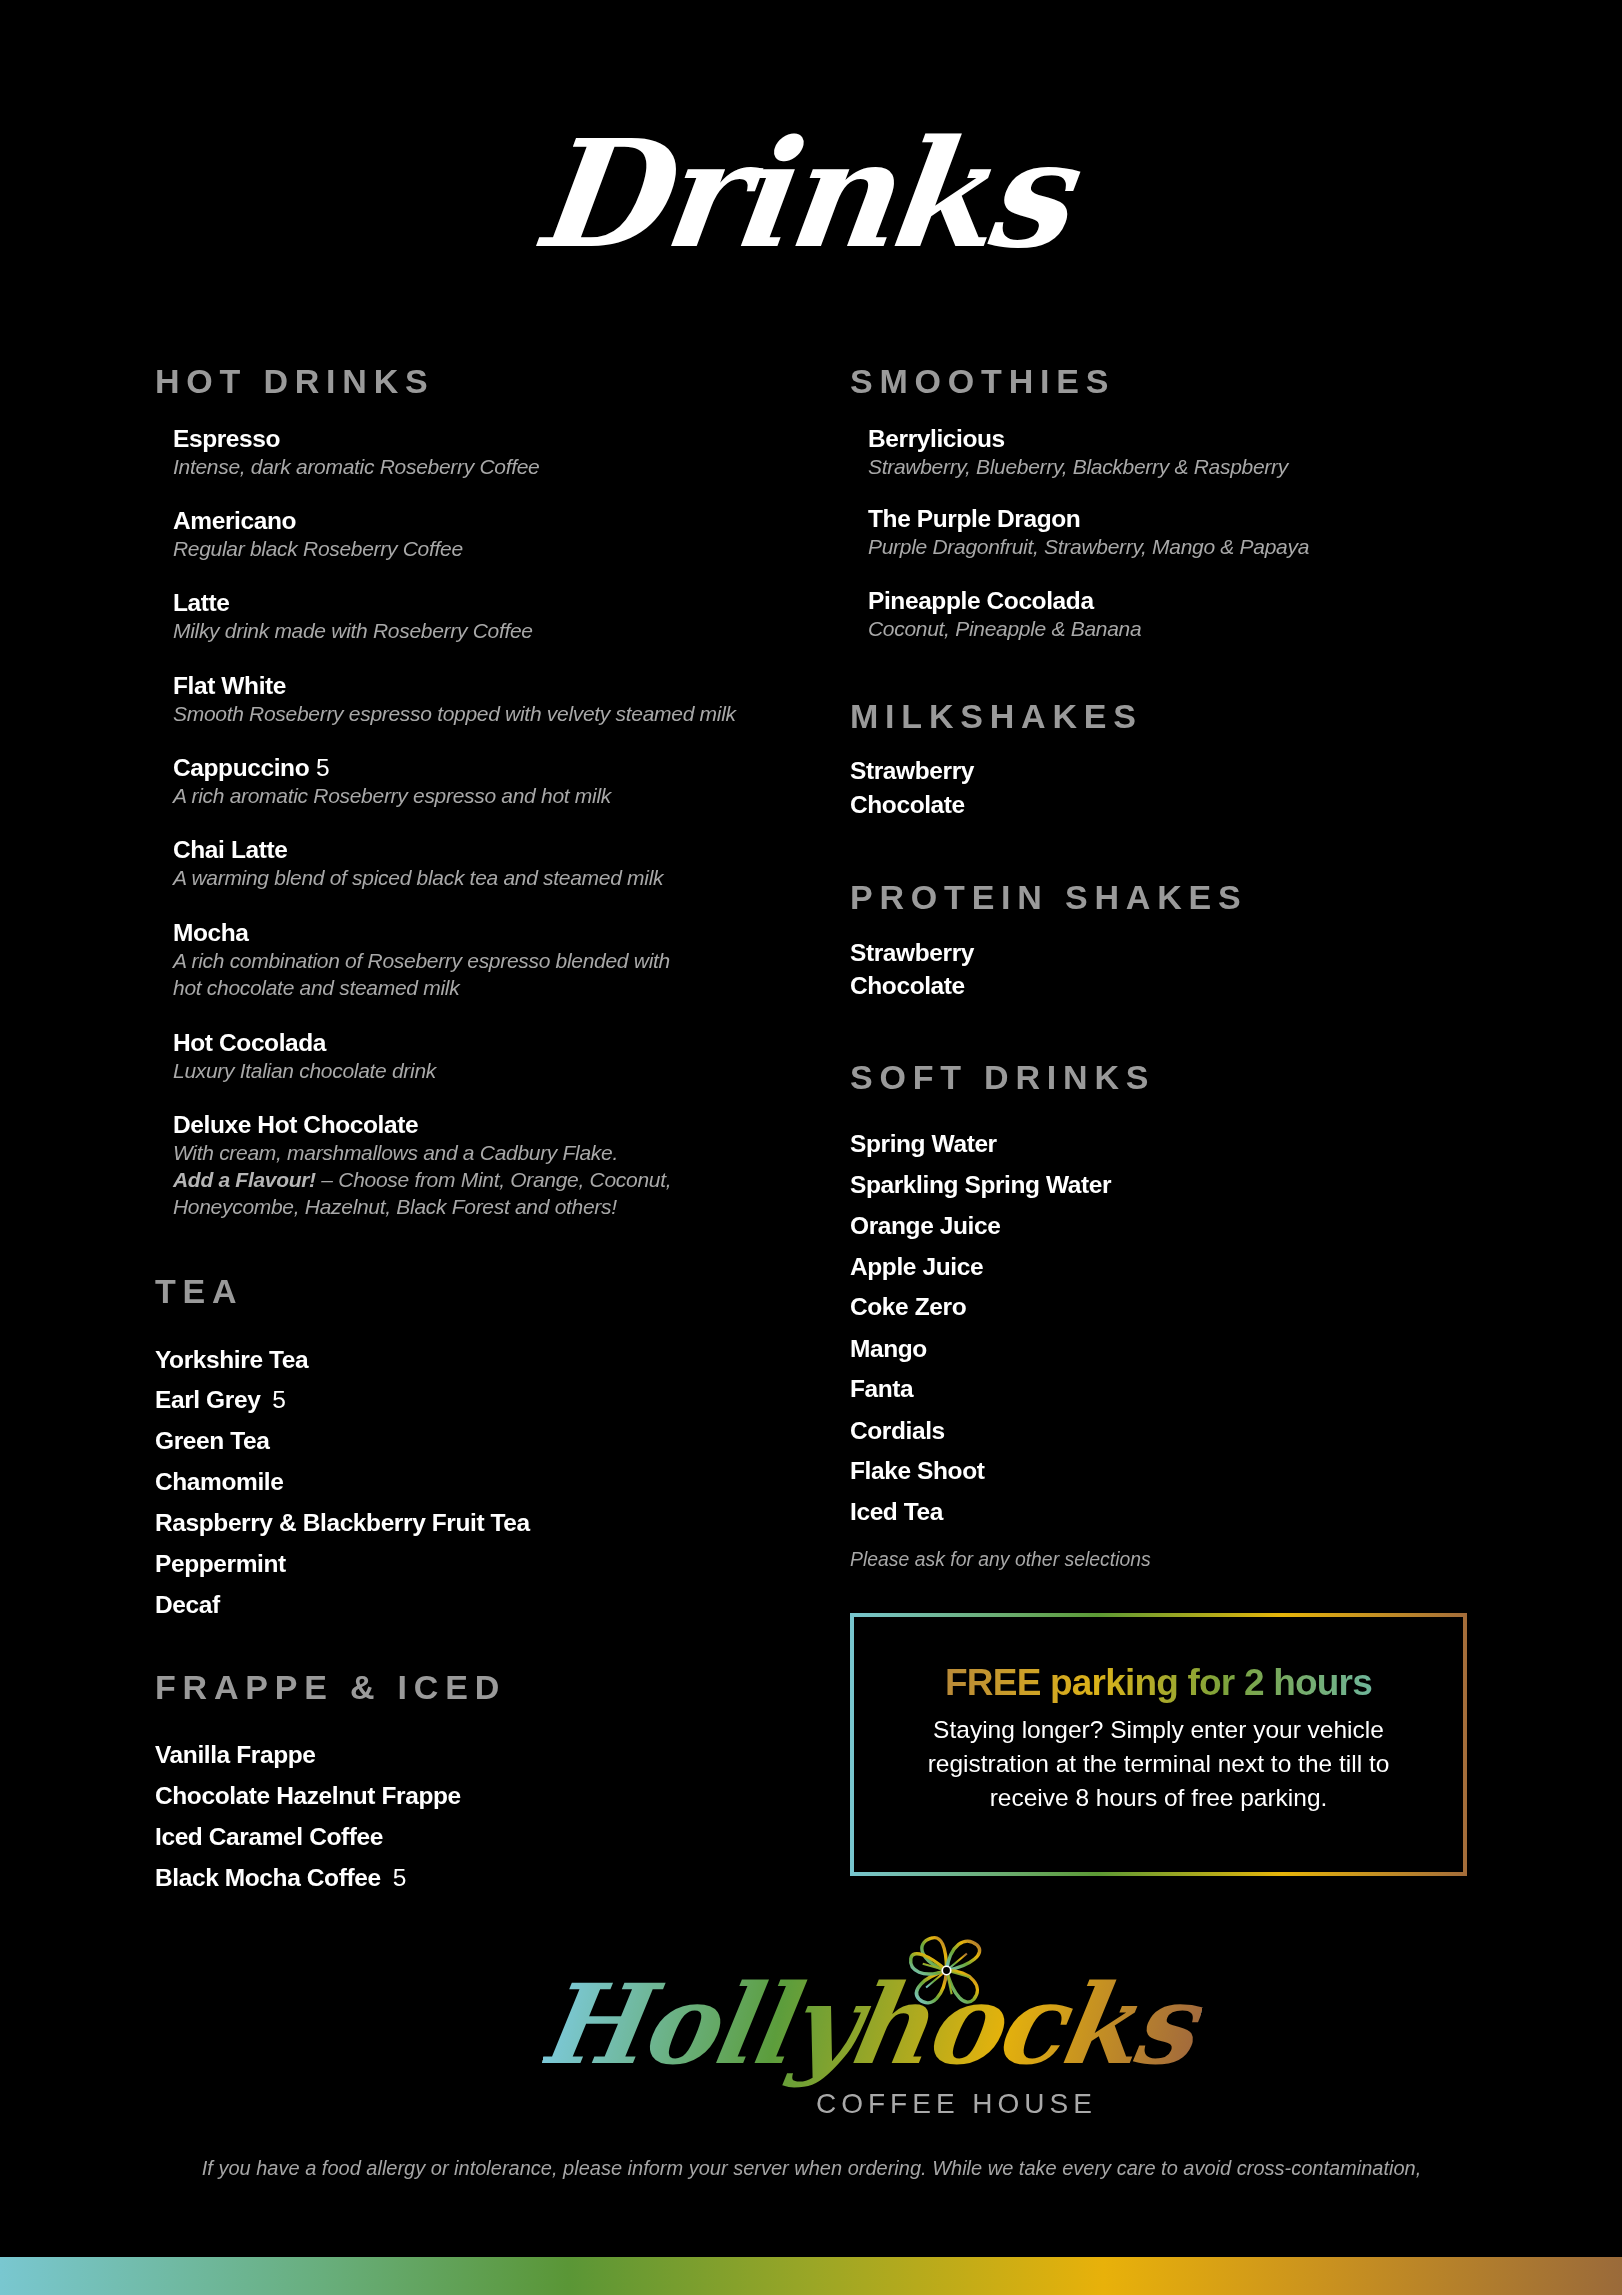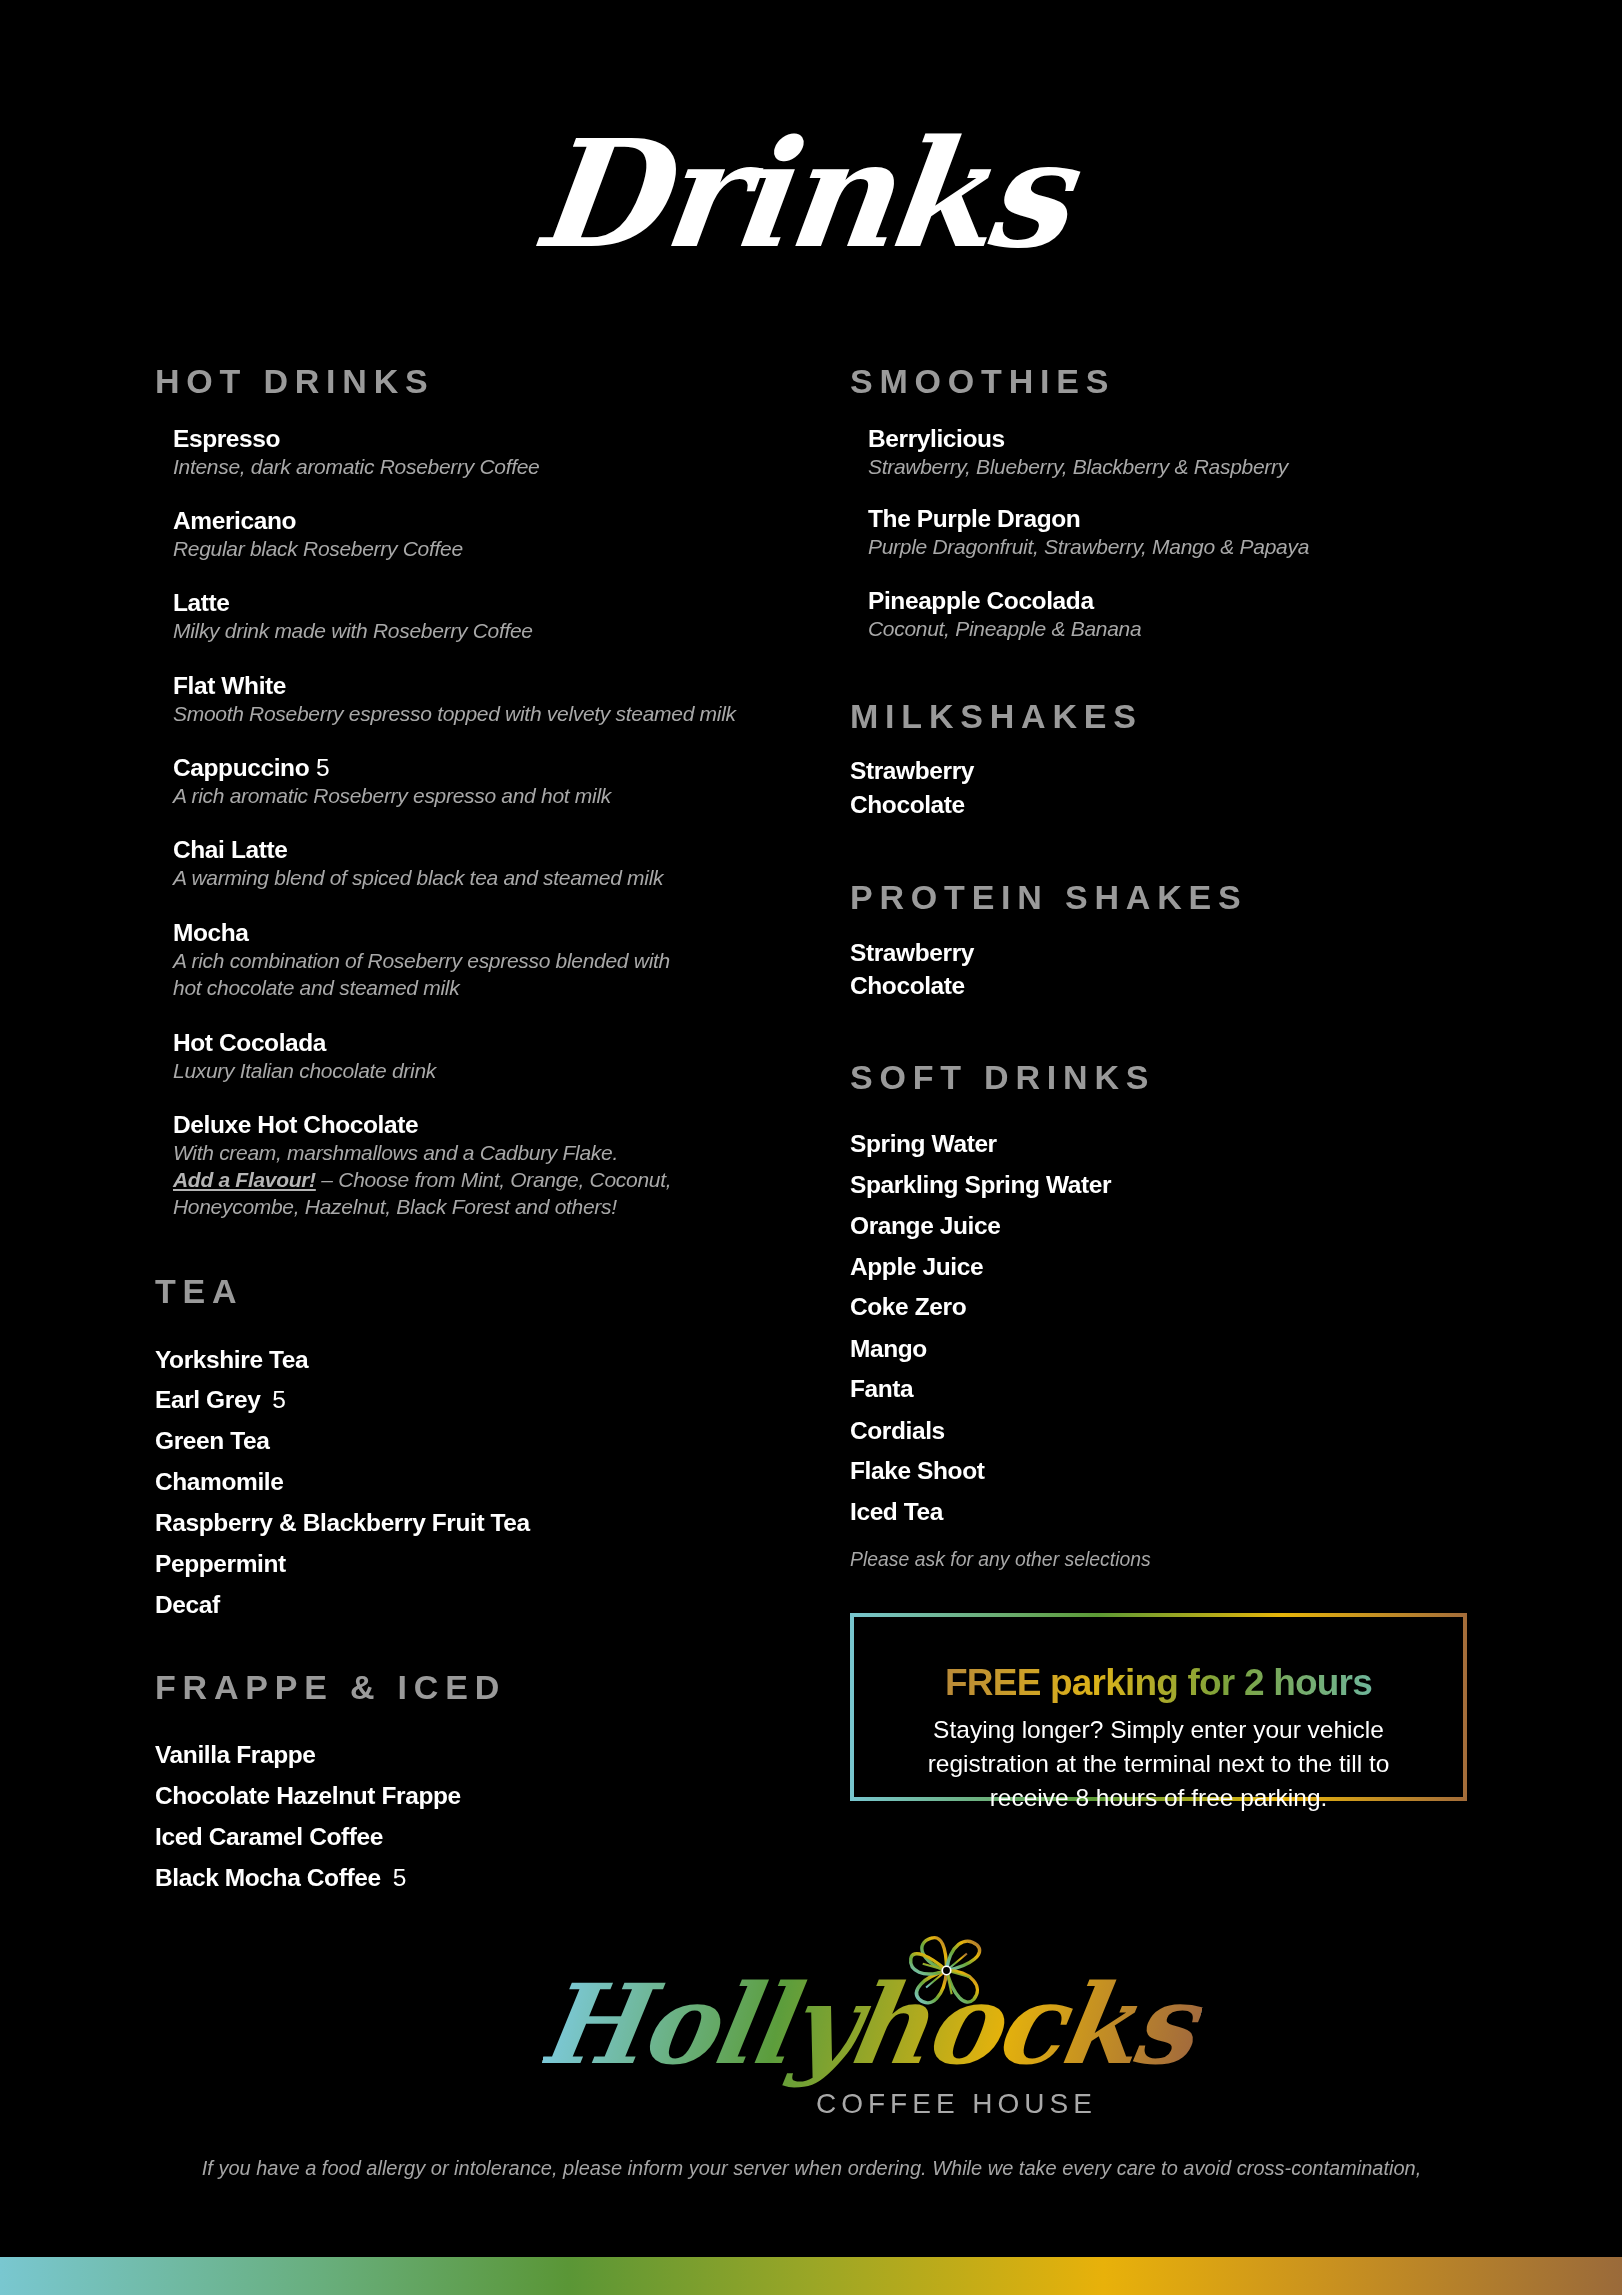--- a/index.html
+++ b/index.html
@@ -17,25 +17,25 @@
   .col-left { left: 155px; width: 642px; }
   .col-right { left: 850px; width: 625px; }
   .sec-title {
     position: absolute; font-family: "Liberation Sans", sans-serif; font-weight: bold;
     font-size: 34px; letter-spacing: 6.8px; color: #9a9a9a; line-height: 42px; white-space: nowrap;
   }
   .item { position: absolute; white-space: nowrap; margin-left: 18px; }
   .item-name { font-weight: bold; font-size: 24.5px; line-height: 29px; color: #fff; letter-spacing: -0.4px; }
   .item-name .suffix { font-weight: normal; margin-left: 6.8px; }
   .item-desc { font-style: italic; font-size: 21px; line-height: 27px; color: #a8a8a8; letter-spacing: -0.3px; }
-  .item-desc b { color: #b5b5b5; text-decoration: underline; }
+  .item-desc b { color: #b5b5b5; }
   .simple { position: absolute; font-weight: bold; font-size: 24.5px; line-height: 41px; color: #fff; letter-spacing: -0.4px; white-space: nowrap; }
   .note { position: absolute; font-style: italic; font-size: 19.4px; color: #a8a8a8; white-space: nowrap; }
   .parking {
-    position: absolute; left: 850px; top: 1613px; width: 617px; height: 188px; box-sizing: border-box;
+    position: absolute; left: 850px; top: 1613px; width: 617px; height: 263px; box-sizing: border-box;
     padding: 4.2px;
     background: linear-gradient(90deg, #78c6cf 0%, #6aac6f 25%, #5c9a35 40%, #e6b40a 70%, #a36c3a 100%);
   }
   .parking-inner {
     width: 100%; height: 100%; background: #000; box-sizing: border-box;
     text-align: center; padding-top: 42px;
   }
   .parking-head {
     font-weight: bold; font-size: 37px; line-height: 47px; letter-spacing: -0.8px;
     background: linear-gradient(90deg, #b98a38 0%, #dcb219 35%, #7da23a 65%, #6fb59a 100%);

